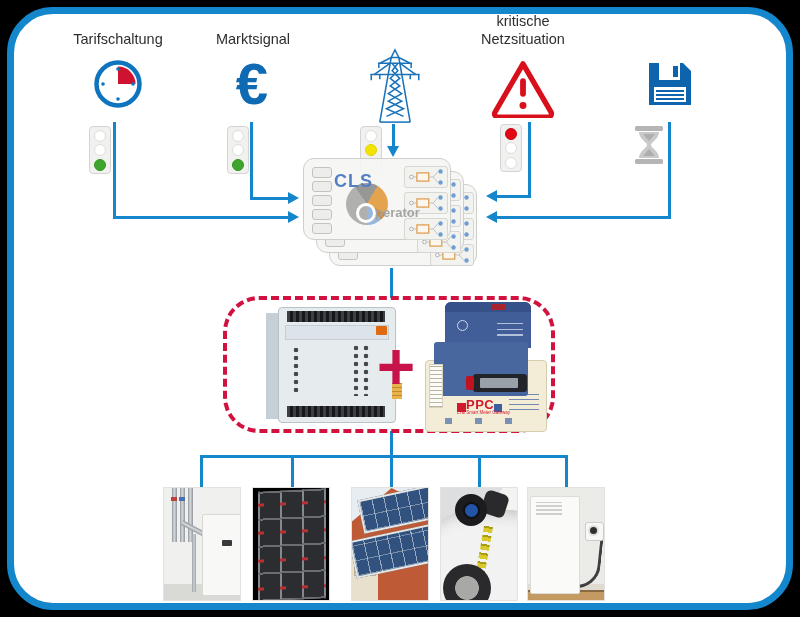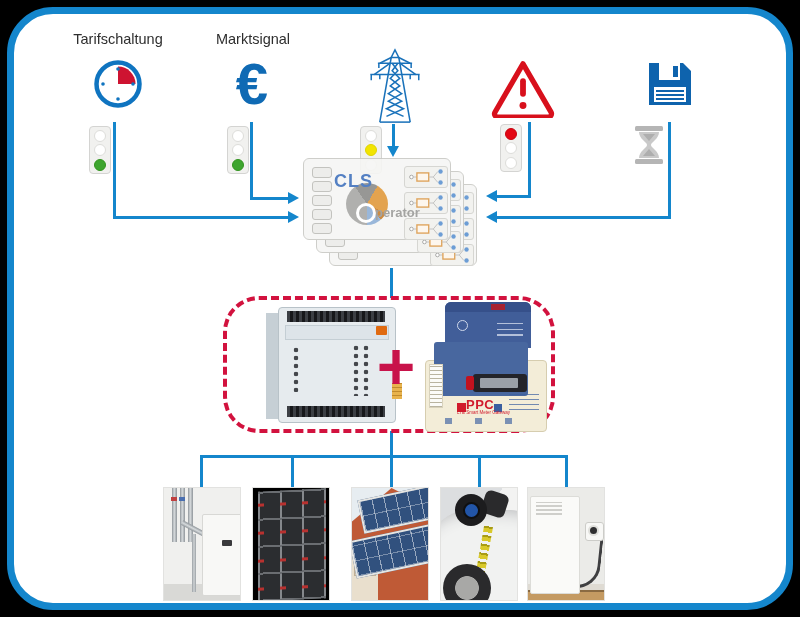--- a/index.html
+++ b/index.html
@@ -31,21 +31,21 @@
   .arrow-right{position:absolute;width:0;height:0;border-top:6px solid transparent;
                border-bottom:6px solid transparent;border-left:11px solid #1486cc;}
   .arrow-left{position:absolute;width:0;height:0;border-top:6px solid transparent;
               border-bottom:6px solid transparent;border-right:11px solid #1486cc;}
   .arrow-down{position:absolute;width:0;height:0;border-left:6px solid transparent;
               border-right:6px solid transparent;border-top:11px solid #1486cc;}
 
   
   .cls-stack{position:absolute;left:303px;top:158px;width:180px;height:112px;opacity:.9;}
   .cls-card{position:absolute;width:148px;height:82px;background:#f6f6f4;border:1.5px solid #c9c9c5;
-            border-radius:6px;box-sizing:border-box;}
+            border-radius:11px;box-sizing:border-box;}
   .card-front{left:0;top:0;z-index:3;}
   .card-mid{left:13px;top:13px;z-index:2;}
   .card-back{left:26px;top:26px;z-index:1;}
   .btn{position:absolute;left:8px;width:20px;height:11px;background:#ecece9;border:1px solid #bdbdb9;border-radius:3px;box-sizing:border-box;}
   .relay-block{position:absolute;left:100px;width:44px;height:22px;background:#f1f1ee;border:1px solid #d2d2ce;
                border-radius:3px;box-sizing:border-box;}
   .relay-block svg{display:block;width:100%;height:100%;}
   .cls-txt{position:absolute;left:30px;top:12px;font-size:18px;font-weight:700;color:#4273bd;letter-spacing:1px;z-index:2;}
   .sphere{position:absolute;left:42px;top:24px;width:42px;height:42px;border-radius:50%;
           background:conic-gradient(from 210deg,#a8a8a6 0 32%,#8c8c8a 32% 50%,#e09a3c 50% 74%,#c77f2e 74% 80%,#8fb0d6 80% 92%,#a8a8a6 92%);}
@@ -157,20 +157,24 @@
   <div class="frame"></div>
 
   <div class="col-label" style="left:43px;top:30px;">
     <span>Tarifschaltung</span>
     <span></span>
   </div>
   <div class="col-label" style="left:178px;top:30px;">
     <span>Marktsignal</span>
     <span></span>
   </div>
+  <div class="col-label" style="left:448px;top:12px;">
+    <span>kritische</span>
+    <span>Netzsituation</span>
+  </div>
   <div class="col-label" style="left:596px;top:12px;">
   </div>
 
   <svg class="icon" style="left:92px;top:58px;" width="52" height="52" viewBox="0 0 52 52">
     <circle cx="26" cy="26" r="21.5" fill="#fff" stroke="#0f74c0" stroke-width="4.5"></circle>
     <path d="M26 26 L26 8.5 A17.5 17.5 0 0 1 43.5 26 Z" fill="#ce1331"></path>
     <circle cx="26" cy="11" r="1.8" fill="#0f74c0"></circle>
       <circle cx="41" cy="26" r="1.8" fill="#0f74c0"></circle>
     <circle cx="26" cy="41" r="1.8" fill="#0f74c0"></circle>
       <circle cx="11" cy="26" r="1.8" fill="#0f74c0"></circle>

